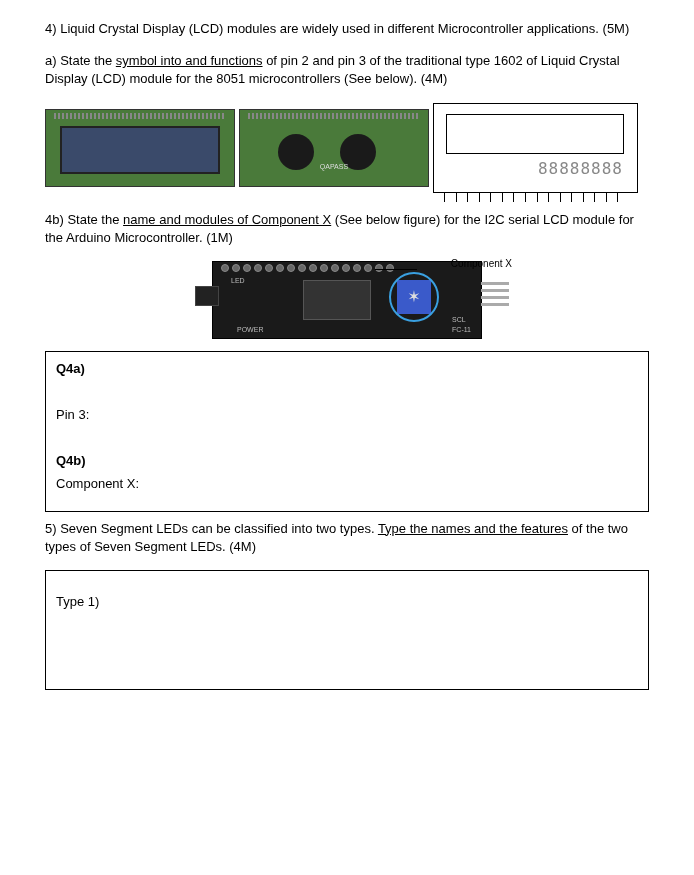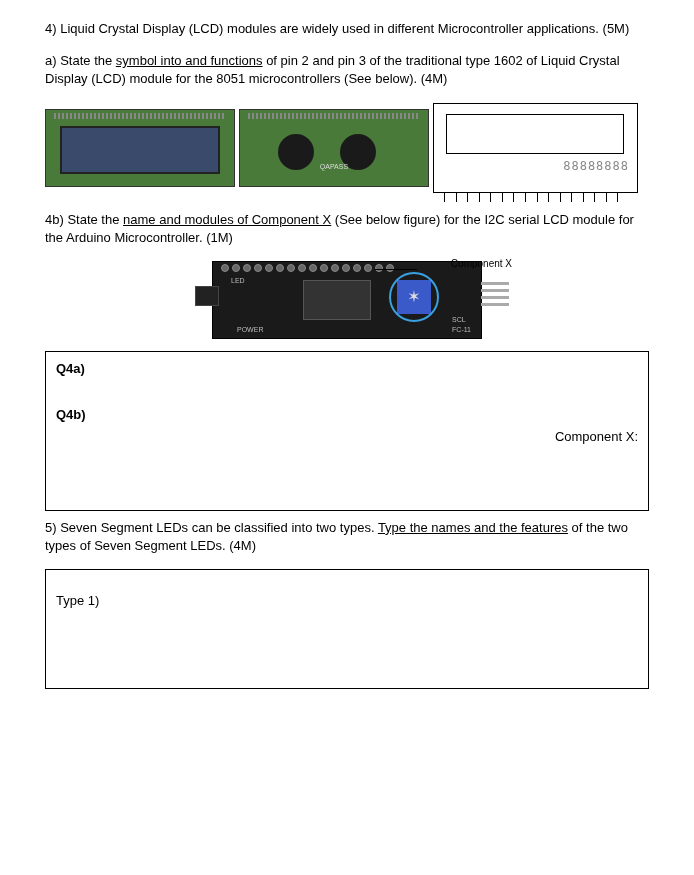--- a/index.html
+++ b/index.html
@@ -91,23 +91,23 @@
       position: absolute;
       top: 10px;
       left: 12px;
       width: 178px;
       height: 40px;
       border: 1px solid #000;
     }
     .lcd-diag-digits {
       position: absolute;
       top: 54px;
-      right: 8px;
+      right: 14px;
       font-family: monospace;
-      font-size: 12px;
+      font-size: 16px;
       letter-spacing: 1px;
       color: #888;
     }
     .lcd-diag-pins {
       position: absolute;
       bottom: -12px;
       left: 10px;
       right: 10px;
       height: 12px;
       display: flex;
@@ -338,22 +338,23 @@
       </div>
       <div class="i2c-power">POWER</div>
     </div>
     <div class="comp-line"></div>
     <div class="comp-label">Component X</div>
   </div>
 </div>
 
 <div class="answer-box">
   <div class="row bold">Q4a)</div>
+  <div class="row">Pin 3:</div>
   <div class="row bold">Q4b)</div>
-  <div class="row" style="margin-top:-24px;text-align:right;">Component X:</div>
+  <div class="row" style="margin-top:-24px;">Component X:</div>
 </div>
 
 <div class="para">
   <span>5) Seven Segment LEDs can be classified into two types. </span><span class="underline">Type the names and the features</span><span> of the two types of Seven Segment LEDs. (4M)</span>
 </div>
 
 <div class="answer-box-2">
   <div class="row">Type 1)</div>
 </div>
 

